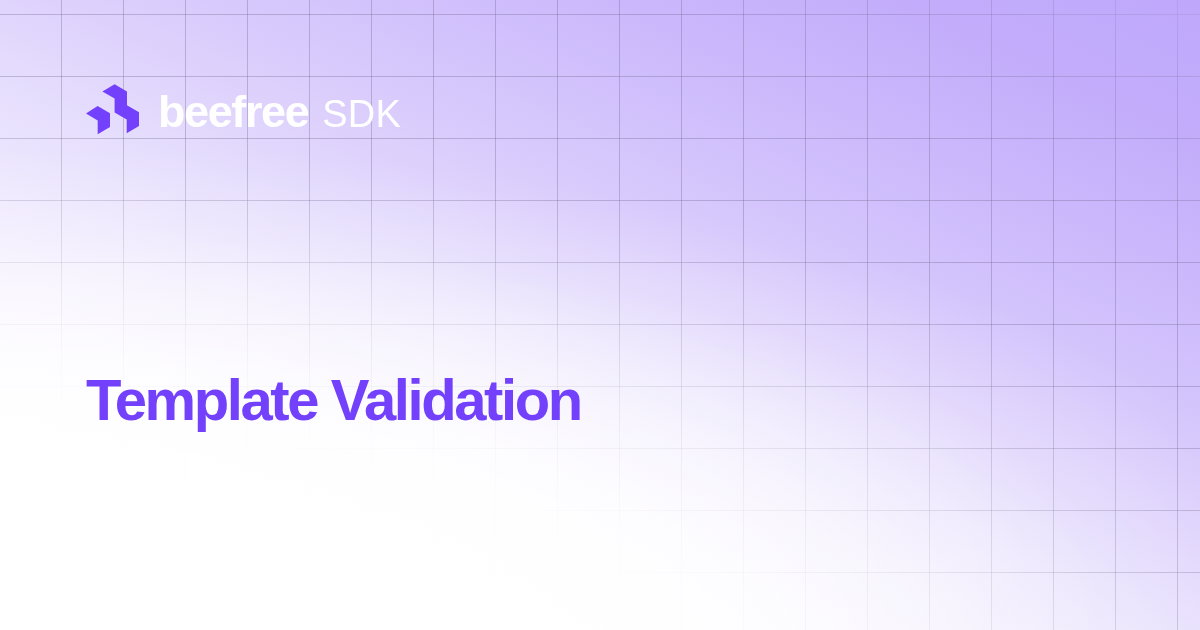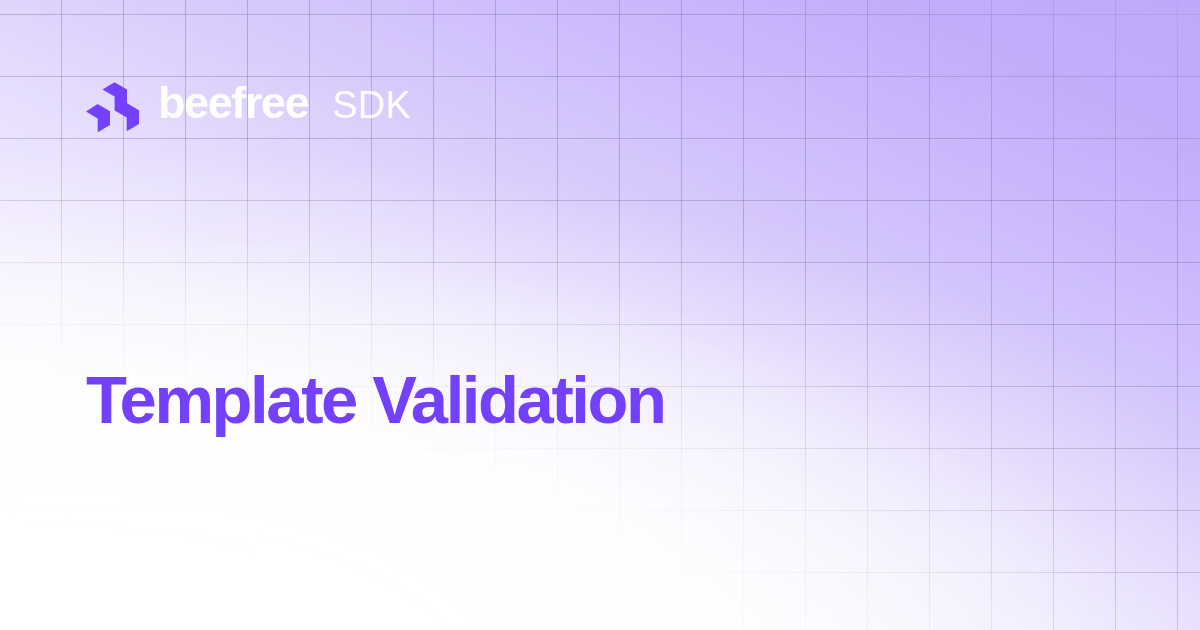--- a/index.html
+++ b/index.html
@@ -102,20 +102,21 @@
         rgba(255,255,255,0) 90%);
     pointer-events: none;
   }
 
   
   .logo-lockup {
     position: absolute;
     left: 86px;
     top: 80px;
     display: flex;
+    align-items: center;
     height: 62px;
   }
   .logo-mark {
     width: 58px;
     height: 58px;
     display: block;
     flex: 0 0 auto;
   }
   .logo-wordmark {
     margin-left: 14px;
@@ -129,31 +130,31 @@
     font-weight: 700;
     color: #ffffff;
     letter-spacing: -1.4px;
   }
   .logo-sdk {
     font-family: "Liberation Sans", sans-serif;
     font-size: 38px;
     font-weight: 400;
     color: #ffffff;
     letter-spacing: 0.2px;
-    margin-left: 24px;
+    margin-left: 14px;
   }
 
   
   .headline {
     position: absolute;
     left: 86px;
     top: 352px;
     width: 1020px;
     font-family: "Liberation Sans", sans-serif;
-    font-size: 67px;
+    font-size: 58px;
     font-weight: 700;
     line-height: 96px;
     letter-spacing: -2.4px;
     color: #7340fb;
     margin: 0;
   }
   .headline .line {
     display: block;
     white-space: nowrap;
   }

